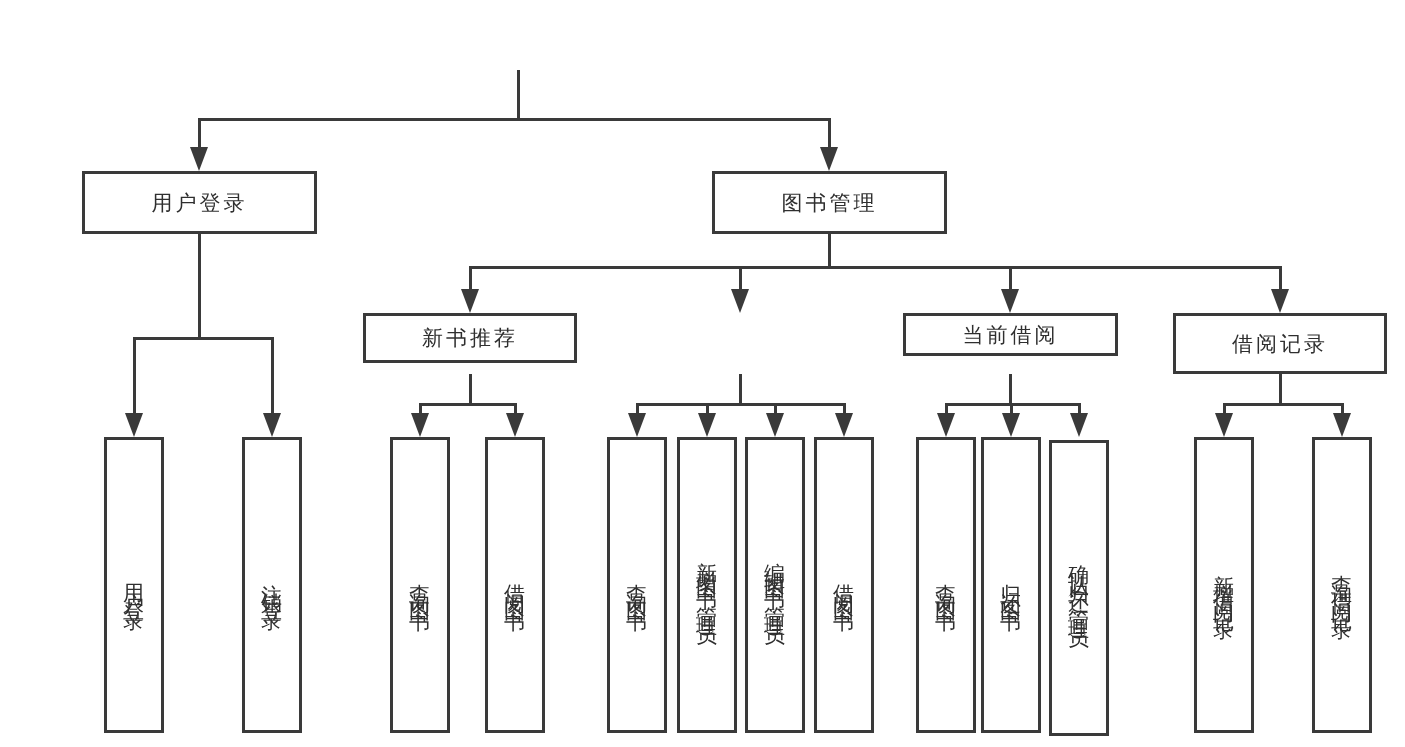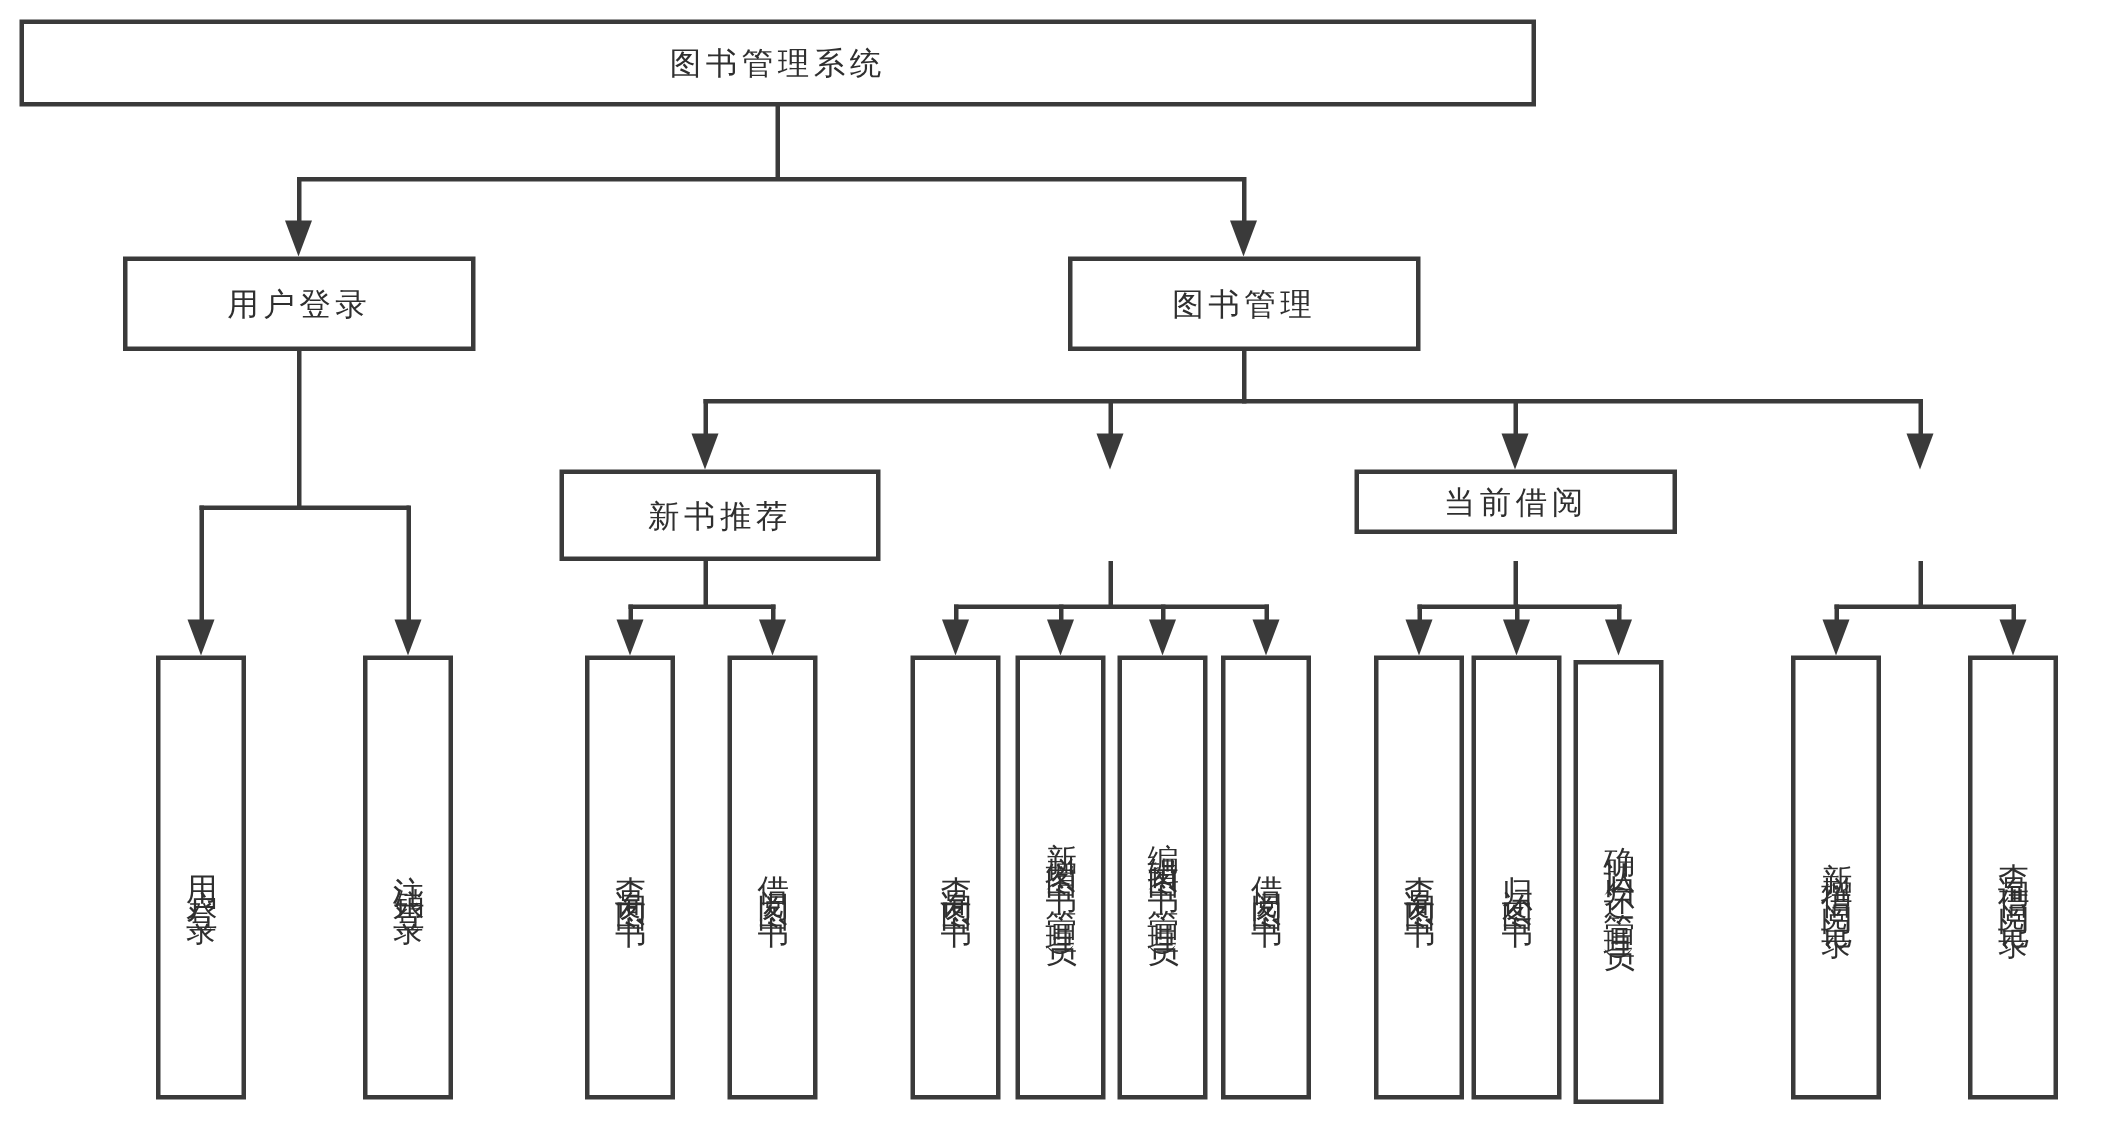--- a/index.html
+++ b/index.html
@@ -21,21 +21,20 @@
       border-top:24px solid #3a3a3a;}
 
   .watermark{position:absolute;right:6px;bottom:4px;font-size:22px;
       color:#b2b6bc;letter-spacing:1px;opacity:.95;}
 </style>
 </head>
 <body>
 
 <div id="canvas">
 
-  <div class="node" style="left:13px;top:13px;width:1011px;height:58px;">图书管理系统</div>
 
   <div class="vl" style="left:517px;top:70px;height:50px;"></div>
   <div class="hl" style="left:198px;top:118px;width:632px;"></div>
   <div class="vl" style="left:198px;top:118px;height:34px;"></div>
   <div class="vl" style="left:828px;top:118px;height:34px;"></div>
   <div class="ar" style="left:190px;top:147px;"></div>
   <div class="ar" style="left:820px;top:147px;"></div>
 
   <div class="node" style="left:82px;top:171px;width:235px;height:63px;">用户登录</div>
   <div class="node" style="left:712px;top:171px;width:235px;height:63px;">图书管理</div>
@@ -51,22 +50,23 @@
   <div class="hl" style="left:469px;top:266px;width:812px;"></div>
   <div class="vl" style="left:469px;top:266px;height:28px;"></div>
   <div class="vl" style="left:739px;top:266px;height:28px;"></div>
   <div class="vl" style="left:1009px;top:266px;height:28px;"></div>
   <div class="vl" style="left:1279px;top:266px;height:28px;"></div>
   <div class="ar" style="left:461px;top:289px;"></div>
   <div class="ar" style="left:731px;top:289px;"></div>
   <div class="ar" style="left:1001px;top:289px;"></div>
   <div class="ar" style="left:1271px;top:289px;"></div>
 
-  <div class="node" style="left:373px;top:313px;width:214px;height:61px;">新书推荐</div>
+  <div class="node" style="left:363px;top:313px;width:214px;height:50px;">新书推荐</div>
   <div class="node" style="left:903px;top:313px;width:215px;height:43px;">当前借阅</div>
+  <div class="node" style="left:1173px;top:313px;width:214px;height:61px;">借阅记录</div>
 
   <div class="vl" style="left:469px;top:374px;height:32px;"></div>
   <div class="hl" style="left:419px;top:403px;width:98px;"></div>
   <div class="vl" style="left:419px;top:403px;height:16px;"></div>
   <div class="vl" style="left:514px;top:403px;height:16px;"></div>
   <div class="ar" style="left:411px;top:413px;"></div>
   <div class="ar" style="left:506px;top:413px;"></div>
 
   <div class="vl" style="left:739px;top:374px;height:32px;"></div>
   <div class="hl" style="left:636px;top:403px;width:210px;"></div>

